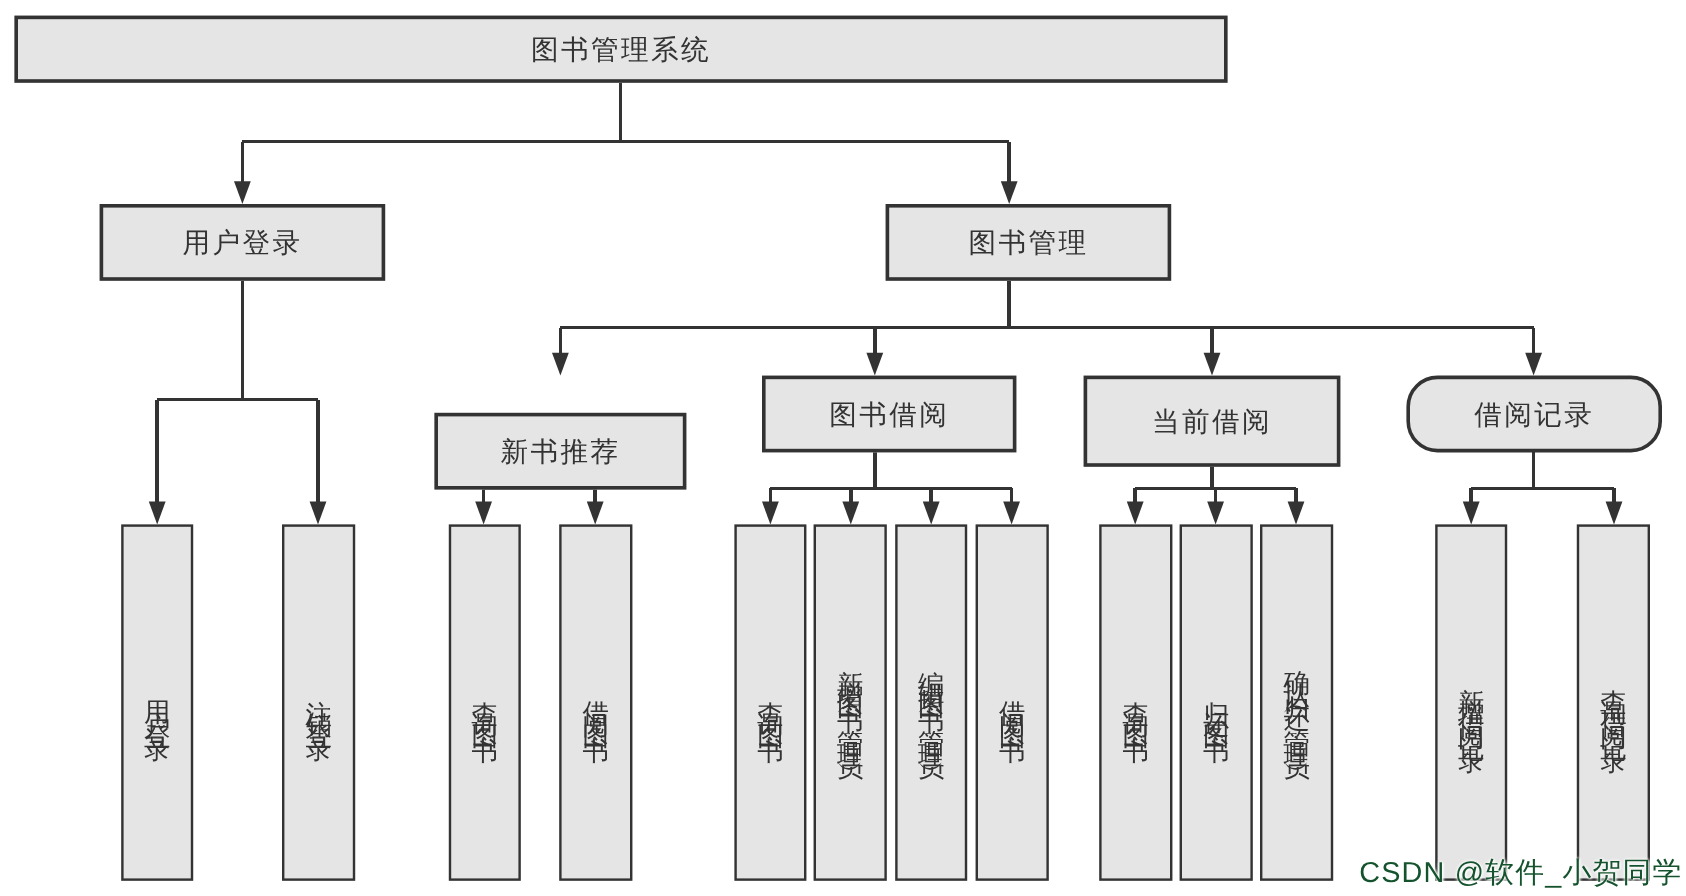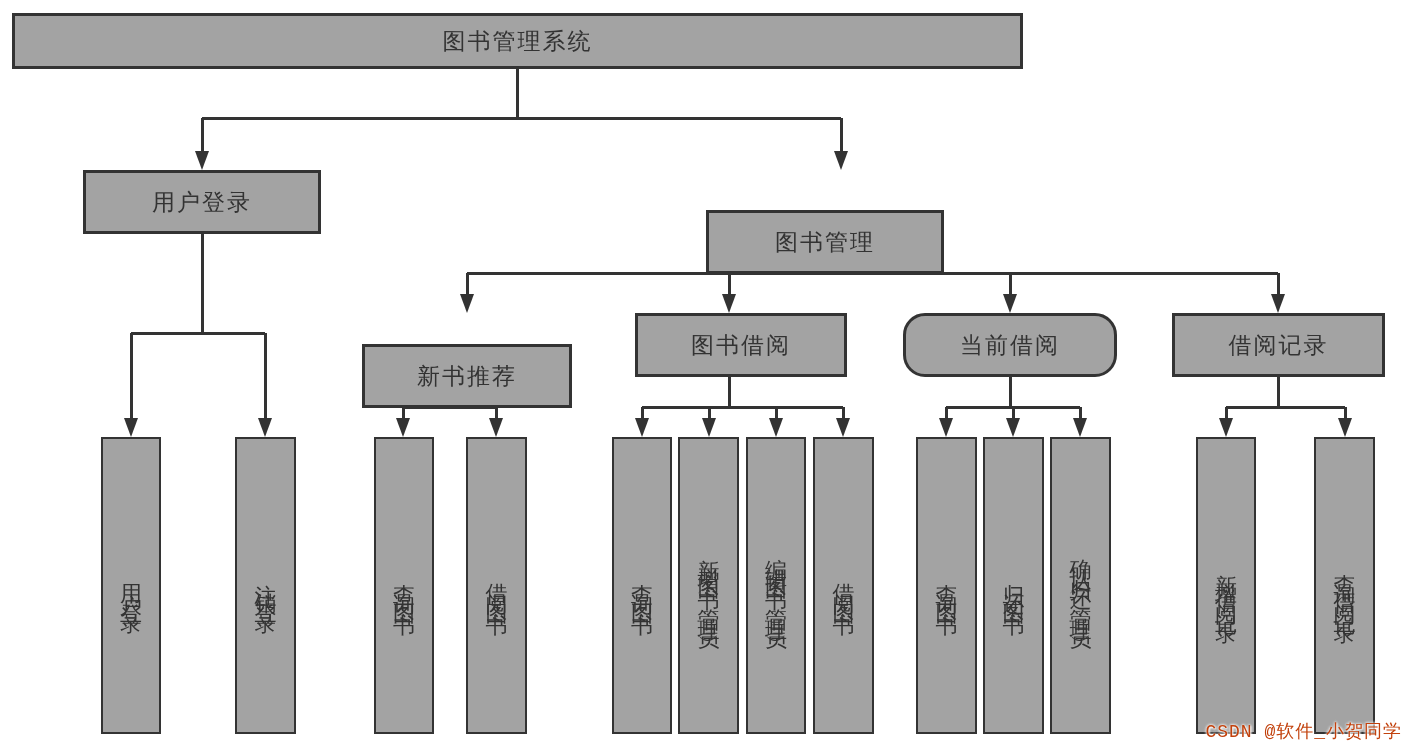--- a/index.html
+++ b/index.html
@@ -12,21 +12,21 @@
     height: 747px;
     background: #ffffff;
     overflow: hidden;
   }
 
   #connectors { position: absolute; left: 0; top: 0; }
 
   .box {
     position: absolute;
     border: 3px solid #333333;
-    background: #a3a3a3;
+    background: #e5e5e5;
     display: flex;
     align-items: center;
     justify-content: center;
     color: #333333;
     font-size: 23px;
     letter-spacing: 2px;
     white-space: nowrap;
     z-index: 2;
   }
 
@@ -39,53 +39,52 @@
     letter-spacing: 10px;
     line-height: 1;
     white-space: normal;
     text-align: center;
   }
 
   
   #n-root     { left: 12px;   top: 13px;  width: 1011px; height: 56px; }
 
   #n-login    { left: 83px;   top: 170px; width: 238px;  height: 64px; }
-  #n-mgmt     { left: 706px;  top: 170px; width: 238px;  height: 64px; margin-top: 40px; }
+  #n-mgmt     { left: 738px;  top: 170px; width: 238px;  height: 64px; }
 
   #n-newbook  { left: 362px;  top: 313px; width: 210px;  height: 64px; margin-top: 31px; }
   #n-borrow   { left: 623px;  top: 313px; width: 212px;  height: 64px; margin-left: 12px; }
-  #n-current  { left: 903px;  top: 313px; width: 214px;  height: 64px; border-radius: 22px; }
-  #n-record   { left: 1172px; top: 313px; width: 213px;  height: 64px; }
+  #n-current  { left: 903px;  top: 313px; width: 214px;  height: 76px; }
+  #n-record   { left: 1172px; top: 313px; width: 213px;  height: 64px; border-radius: 26px; }
 
   .leaf       { top: 437px; height: 297px; }
   #l1  { left: 101px;  width: 60px; }
   #l2  { left: 235px;  width: 61px; }
   #l3  { left: 374px;  width: 60px; }
   #l4  { left: 466px;  width: 61px; }
   #l5  { left: 612px;  width: 60px; }
   #l6  { left: 678px;  width: 61px; }
   #l7  { left: 746px;  width: 60px; }
   #l8  { left: 813px;  width: 61px; }
   #l9  { left: 916px;  width: 61px; }
   #l10 { left: 983px;  width: 61px; }
   #l11 { left: 1050px; width: 61px; }
   #l12 { left: 1196px; width: 60px; }
   #l13 { left: 1314px; width: 61px; }
 
   #watermark {
     position: absolute;
     right: 3px;
     bottom: 4px;
-    font-size: 18px;
+    font-size: 24px;
     letter-spacing: 1px;
-    color: #c2410c;
+    color: #14532d;
     text-shadow: 0 0 3px #ffffff, 0 0 3px #ffffff, 1px 1px 2px #ffffff;
     z-index: 10;
     white-space: nowrap;
-    font-family: Liberation Mono, monospace;
   }
 </style>
 </head>
 <body>
 
 <div id="stage">
 
   <svg id="connectors" width="1405" height="747" viewBox="0 0 1405 747">
     <g stroke="#333333" stroke-width="3" fill="none" shape-rendering="crispEdges">
 

